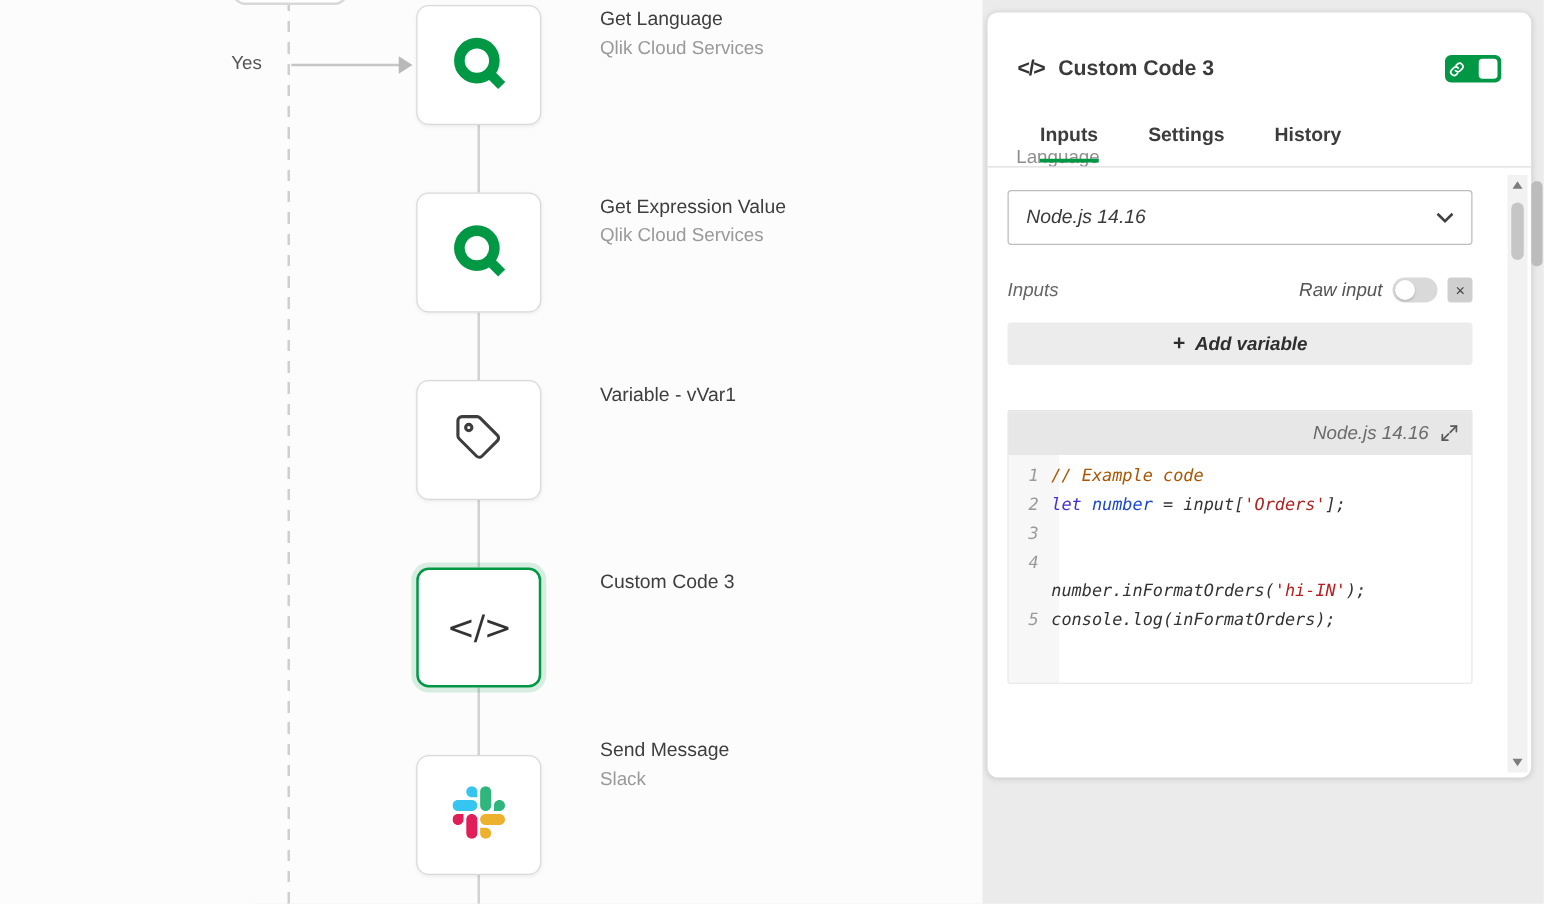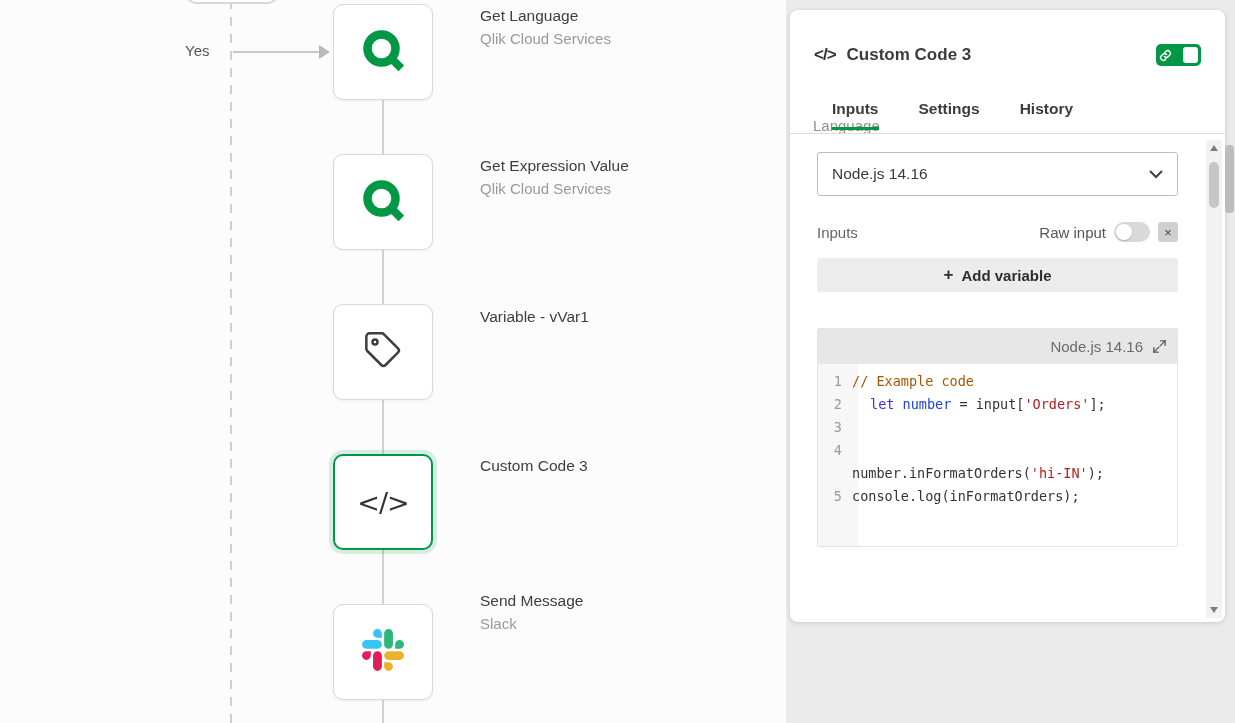--- a/index.html
+++ b/index.html
@@ -38,21 +38,21 @@
   .enable-toggle { margin-left:auto; width:45px; height:22px; background:#009845; border-radius:5px;
     display:flex; align-items:center; padding:0 3px; cursor:pointer; }
   .enable-toggle .knob { margin-left:auto; width:15px; height:16px; background:#fff; border-radius:3px; }
 
   .tabs { display:flex; gap:40px; margin:34px 0 0 18px; }
   .tab { position:relative; font-size:15.5px; font-weight:600; color:#3c3c3c; padding-bottom:12px; cursor:pointer; }
   .tab.active::after { content:""; position:absolute; left:0; bottom:0; width:100%; height:3px; background:#009845; z-index:3; }
   .panel-divider { position:absolute; left:0; top:123px; width:100%; height:1px; background:#ddd; z-index:2; }
   .lang-label { position:absolute; left:23px; top:107px; font-size:15px; color:#8f8f8f; z-index:1; }
 
-  .panel-body { position:absolute; left:0; top:124px; right:0; bottom:0; padding:18px 47px 0 27px; overflow:hidden; }
+  .panel-body { position:absolute; left:0; top:124px; right:0; bottom:0; padding:18px 47px 0 16px; overflow:hidden;font-style:italic; }
 
   .select { height:44px; border:1px solid #bdbdbd; border-radius:3px; display:flex; align-items:center;
     padding:0 14px; font-size:15.5px; color:#3a3a3a; background:#fff; cursor:pointer; }
   .select .chev { margin-left:auto; display:flex; }
 
   .inputs-row { display:flex; align-items:center; margin-top:26px; }
   .inputs-lbl { font-size:15px; color:#666; }
   .raw-wrap { margin-left:auto; display:flex; align-items:center; gap:8px; }
   .raw-lbl { font-size:15px; color:#555; }
   .mini-toggle { width:36px; height:20px; background:#d9d9d9; border-radius:10px; position:relative; cursor:pointer; }
@@ -76,21 +76,21 @@
   .code-header { height:35px; background:#e7e7e7; display:flex; align-items:center; justify-content:flex-end;
     gap:9px; padding:0 10px; }
   .code-lang { font-size:15px; color:#6b6b6b; }
   .expand { display:flex; cursor:pointer; }
   .code-body { height:182px; background:linear-gradient(to right,#f7f7f7 0 40px,#fff 40px);
     font-family:"DejaVu Sans Mono", monospace; font-size:13.5px; line-height:23px; padding-top:6px; }
   .crow { display:flex; }
   .ln { width:34px; flex:none; text-align:right; padding-right:10px; color:#9a9a9a; }
   .lt { white-space:pre; color:#333; }
   .tk-c { color:#aa5500; }
-  .tk-kw { color:#4430d0;margin-left:18px; }
+  .tk-kw { color:#4430d0; }
   .tk-def { color:#1a46d2; }
   .tk-str { color:#b22020; }
   .tk-pl { color:#333; }
 
   
   .pscroll { position:absolute; right:3px; top:130px; height:478px; width:16px; background:#f2f2f2; z-index:4; }
   .sbtn { position:absolute; left:0; width:16px; height:16px; display:flex; align-items:center; justify-content:center; cursor:pointer; }
   .sbtn.up { top:0; } .sbtn.down { bottom:0; }
   .tri-up { width:0; height:0; border-left:4px solid transparent; border-right:4px solid transparent; border-bottom:6px solid #7d7d7d; }
   .tri-down { width:0; height:0; border-left:4px solid transparent; border-right:4px solid transparent; border-top:6px solid #7d7d7d; }

